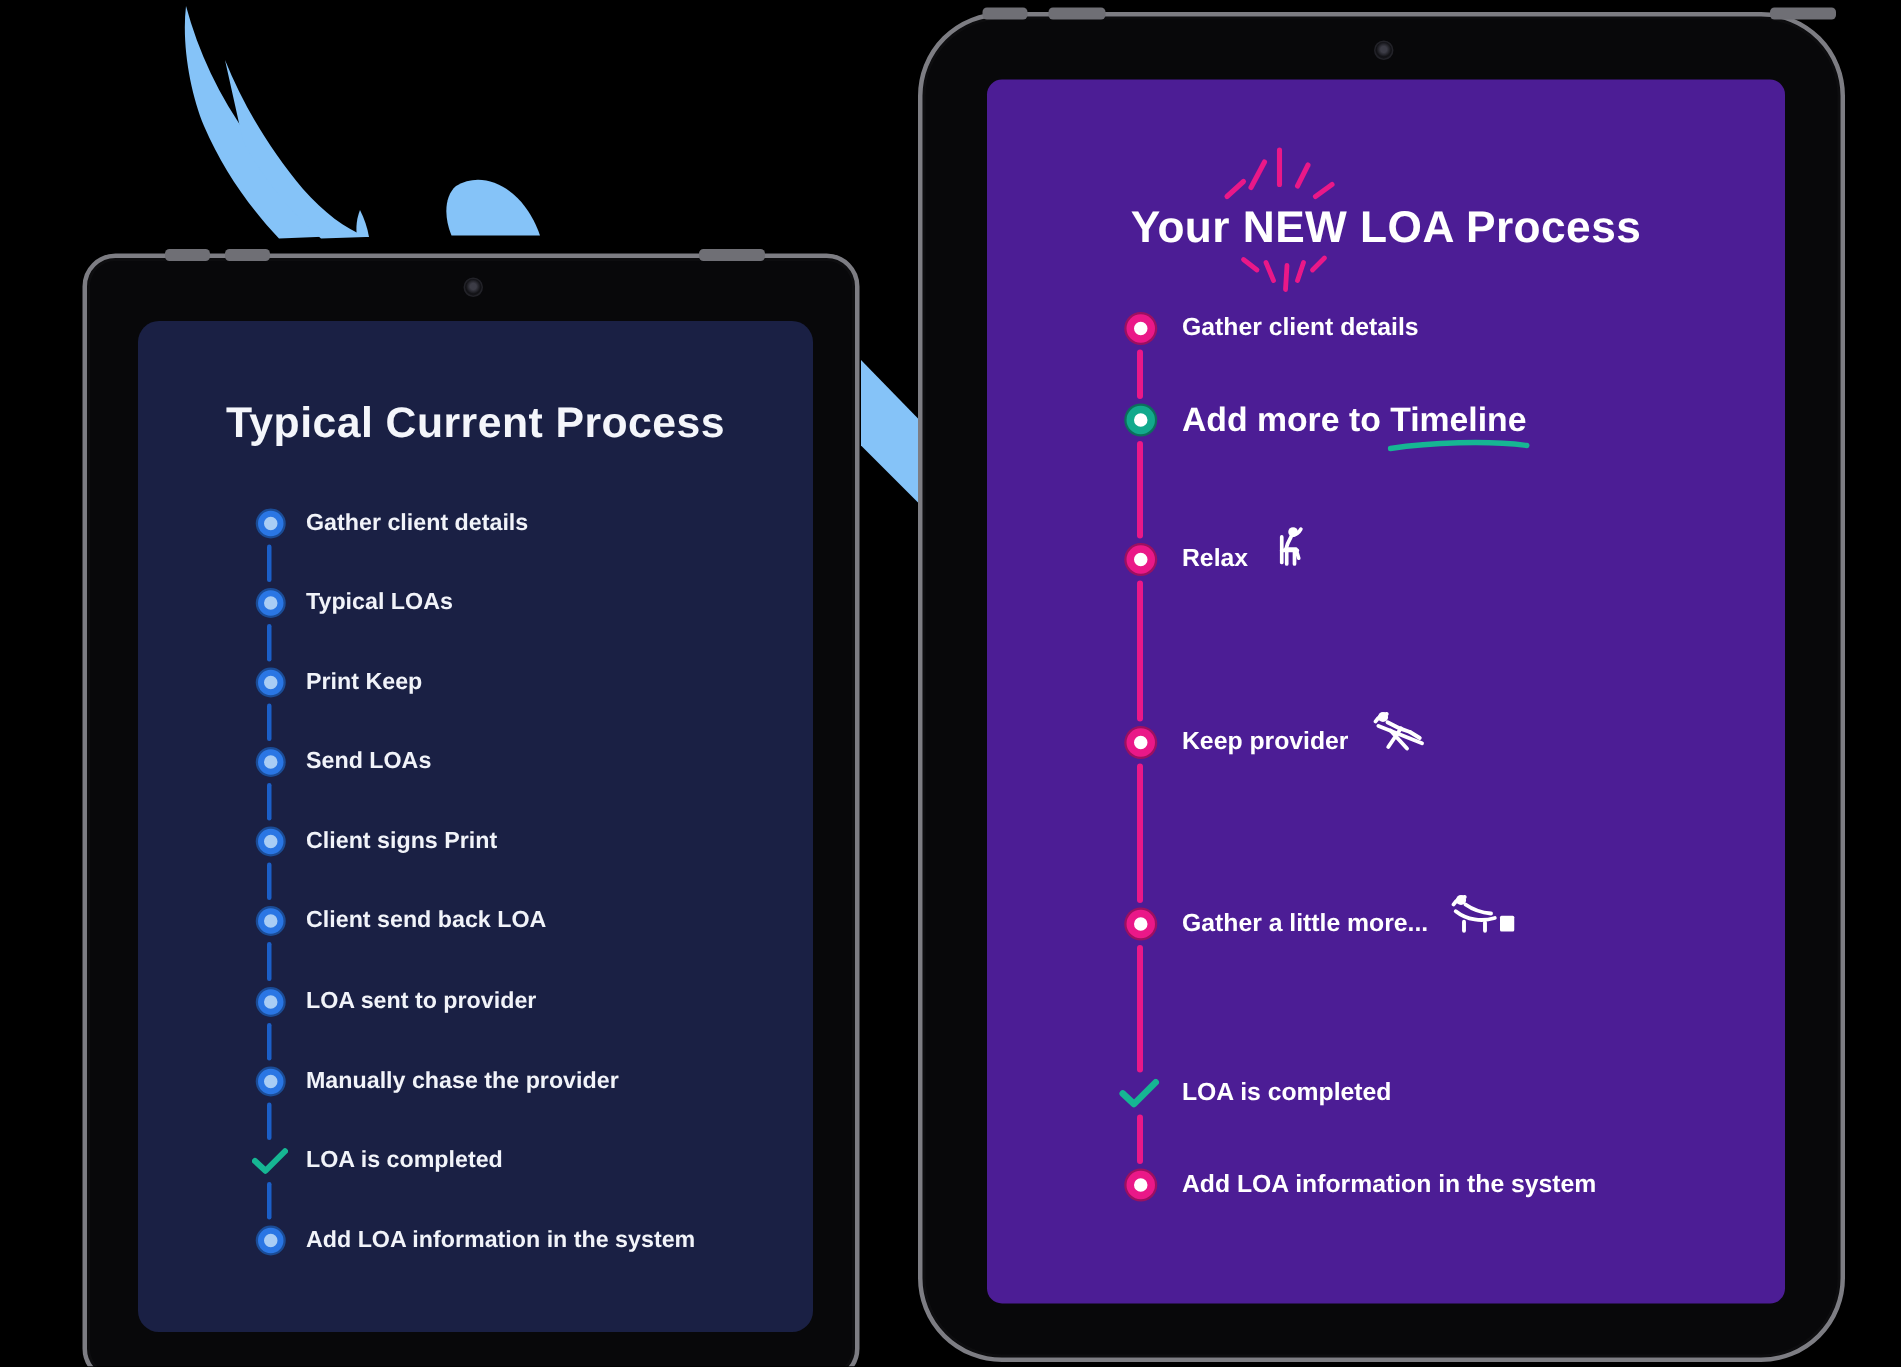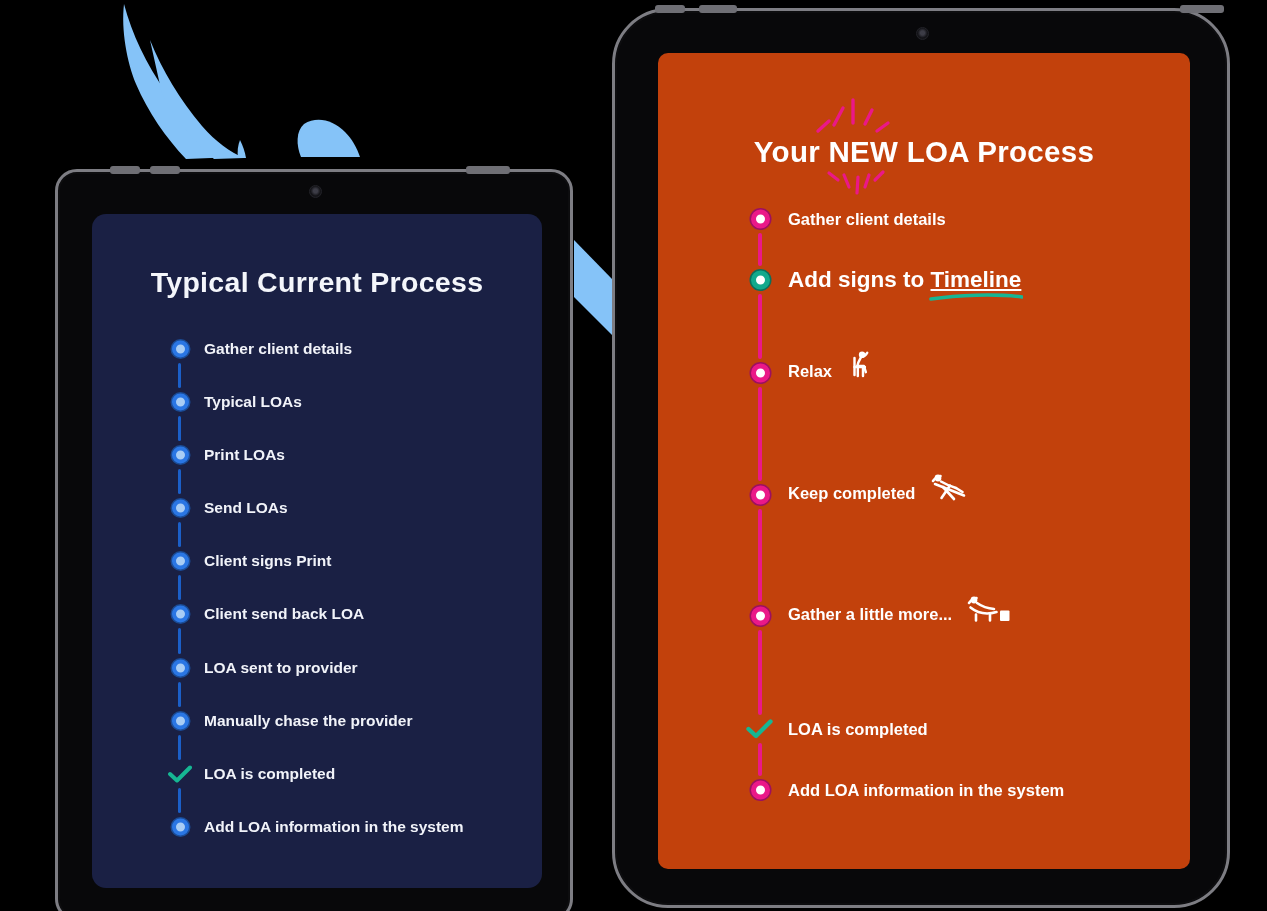--- a/index.html
+++ b/index.html
@@ -13,21 +13,21 @@
   .tablet{position:absolute;background:#08080a;border:3px solid #7d7d83;box-sizing:border-box;
           box-shadow:inset 0 0 0 2px #0d0d0f;}
   #tab-left{left:55px;top:152px;width:518px;height:752px;border-radius:22px;z-index:2;margin-top:17px;}
   #tab-right{left:612px;top:8px;width:618px;height:900px;border-radius:56px;z-index:2;}
   .bump{position:absolute;top:-6px;height:8px;border-radius:3px;background:#6f6f75;}
   .camera{position:absolute;width:11px;height:11px;border-radius:50%;
           background:radial-gradient(circle at 50% 45%, #3c3c46 0 25%, #121216 60%, #1d1d21 100%);
           border:1px solid #222228;}
   .screen{position:absolute;box-sizing:border-box;}
   #screen-left{left:34px;top:42px;width:450px;height:674px;border-radius:14px;background:#1A2044;}
-  #screen-right{left:43px;top:42px;width:532px;height:816px;border-radius:10px;background:#c2410c;}
+  #screen-right{left:43px;top:42px;width:532px;height:816px;border-radius:10px;background:#4c1d95;}
 
   
   .big-title{position:absolute;width:100%;text-align:center;color:#F4F6FB;font-weight:800;
              letter-spacing:.3px;white-space:nowrap;}
   #screen-left .big-title{top:52px;font-size:28.5px;}
   #screen-right .big-title{top:82px;font-size:29.5px;color:#fff;}
 
   
   .t-item{position:absolute;height:26px;}
   .t-label{position:absolute;top:50%;transform:translateY(-50%);white-space:nowrap;font-weight:700;text-align:right;}
@@ -44,21 +44,21 @@
 
   
   .r-item .ring{left:93px;top:50%;transform:translateY(-50%);width:19px;height:19px;
                 border:5px solid #EA1888;background:#fff;box-shadow:0 0 0 1.5px #9C1060;}
   .r-item .ring.teal{border-color:#12A98C;box-shadow:0 0 0 1.5px #0C6F5C;}
   .r-item .t-label{left:130px;color:#fff;font-size:16.5px;}
   .r-item .t-label.xl{font-size:22.5px;font-weight:800;}
   .r-seg{left:100px;width:3.5px;background:#EA1888;}
   .r-check{position:absolute;left:88px;top:50%;transform:translateY(-50%);}
 
-  .hl{position:relative;display:inline-block;text-decoration:underline;}
+  .hl{position:relative;display:inline-block;}
   .hl svg{position:absolute;left:-2px;right:-2px;bottom:-9px;width:calc(100% + 4px);height:10px;}
 
   .inline-icon{display:inline-block;vertical-align:middle;margin-left:14px;transform:translateY(-7px);}
 
   .sparkle{position:absolute;}
 </style>
 </head>
 <body>
 
 <div id="canvas">
@@ -93,21 +93,21 @@
       <div class="t-item l-item" style="top:122px">
         <span class="ring"></span>
         <span class="t-label">Gather client details</span>
       </div>
       <div class="t-item l-item" style="top:175px">
         <span class="ring"></span>
         <span class="t-label">Typical LOAs</span>
       </div>
       <div class="t-item l-item" style="top:228px">
         <span class="ring"></span>
-        <span class="t-label">Print LOAs</span>
+        <span class="t-label">Print Keep</span>
       </div>
       <div class="t-item l-item" style="top:281px">
         <span class="ring"></span>
         <span class="t-label">Send LOAs</span>
       </div>
       <div class="t-item l-item" style="top:334px">
         <span class="ring"></span>
         <span class="t-label">Client signs Print</span>
       </div>
       <div class="t-item l-item" style="top:387px">
@@ -172,21 +172,21 @@
       <div class="seg r-seg" style="top:577px;height:85px"></div>
       <div class="seg r-seg" style="top:690px;height:33px"></div>
 
       <div class="t-item r-item" style="top:153px">
         <span class="ring"></span>
         <span class="t-label">Gather client details</span>
       </div>
 
       <div class="t-item r-item" style="top:214px">
         <span class="ring teal"></span>
-        <span class="t-label xl"><span>Add signs to </span><span class="hl"><span>Timeline</span><svg viewBox="0 0 100 10" preserveAspectRatio="none">
+        <span class="t-label xl"><span>Add more to </span><span class="hl"><span>Timeline</span><svg viewBox="0 0 100 10" preserveAspectRatio="none">
             <path d="M2,7 C30,3 70,1.5 98,5" stroke="#16B693" stroke-width="3.6" fill="none" stroke-linecap="round"></path>
               </svg></span></span>
       </div>
 
       <div class="t-item r-item" style="top:307px">
         <span class="ring"></span>
         <span class="t-label"><span>Relax</span><svg class="inline-icon" width="34" height="34" viewBox="0 0 36 36">
             <g stroke="#fff" stroke-width="2.6" fill="none" stroke-linecap="round" stroke-linejoin="round">
               <circle cx="17" cy="6" r="3.4" fill="#fff" stroke="none"></circle>
               <path d="M22.5,4 C21,6.8 18.8,8.2 16,8.6"></path>
@@ -194,21 +194,21 @@
               <path d="M12,18 L19,18 L21,24.5"></path>
               <path d="M9,9.5 L9,27.5"></path>
               <path d="M9,19 L20,19"></path>
               <path d="M12.5,19 L12.5,28.5 M18,19 L18,28.5"></path>
             </g>
             </svg></span>
       </div>
 
       <div class="t-item r-item" style="top:429px">
         <span class="ring"></span>
-        <span class="t-label"><span>Keep completed</span><svg class="inline-icon" width="40" height="34" viewBox="0 0 40 34">
+        <span class="t-label"><span>Keep provider</span><svg class="inline-icon" width="40" height="34" viewBox="0 0 40 34">
             <g stroke="#fff" stroke-width="2.6" fill="none" stroke-linecap="round" stroke-linejoin="round">
               <circle cx="9" cy="7" r="3.4" fill="#fff" stroke="none"></circle>
               <path d="M4,10 C6,7 8,5.5 11.5,5"></path>
               <path d="M12,10.5 C17,13.5 22,15.5 27,17"></path>
               <path d="M27,17 L33.5,21"></path>
               <path d="M6,13 L35,24.5"></path>
               <path d="M12.5,27 L21,14.5 M25,28 L14,16"></path>
             </g>
             </svg></span>
       </div>

